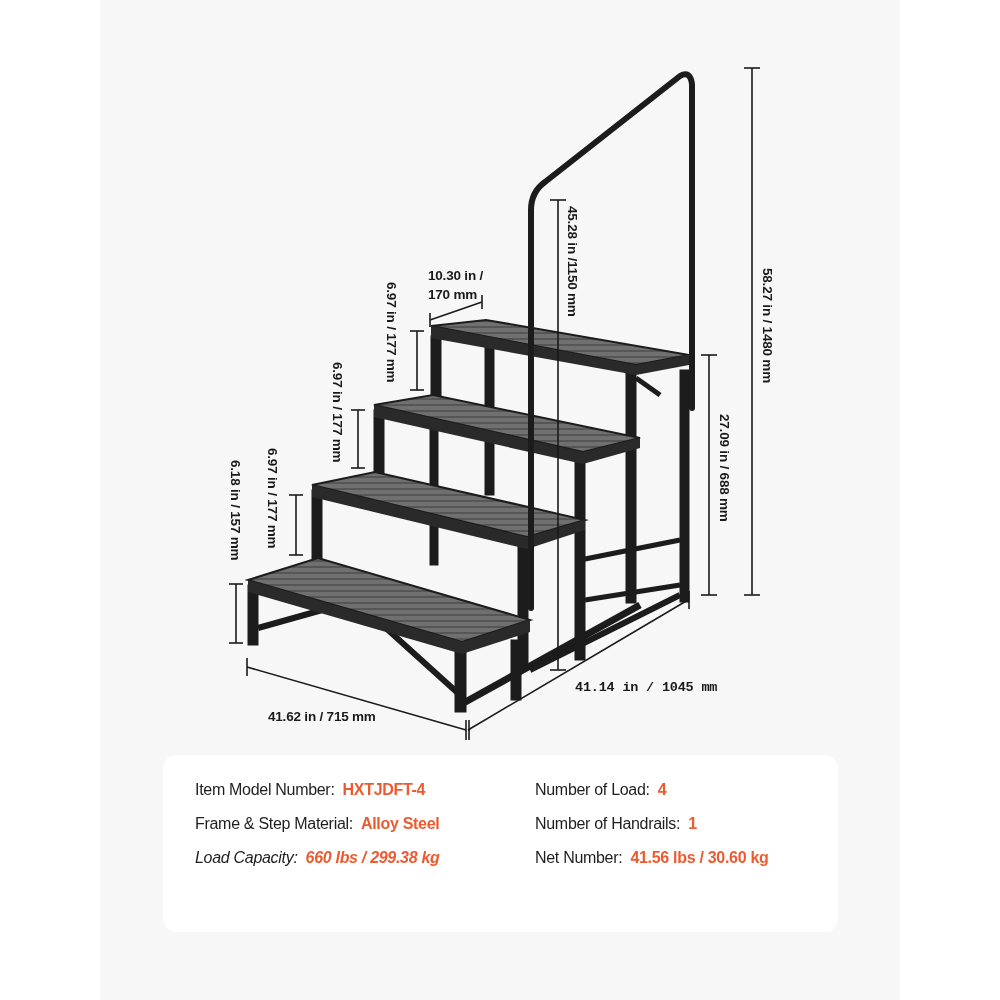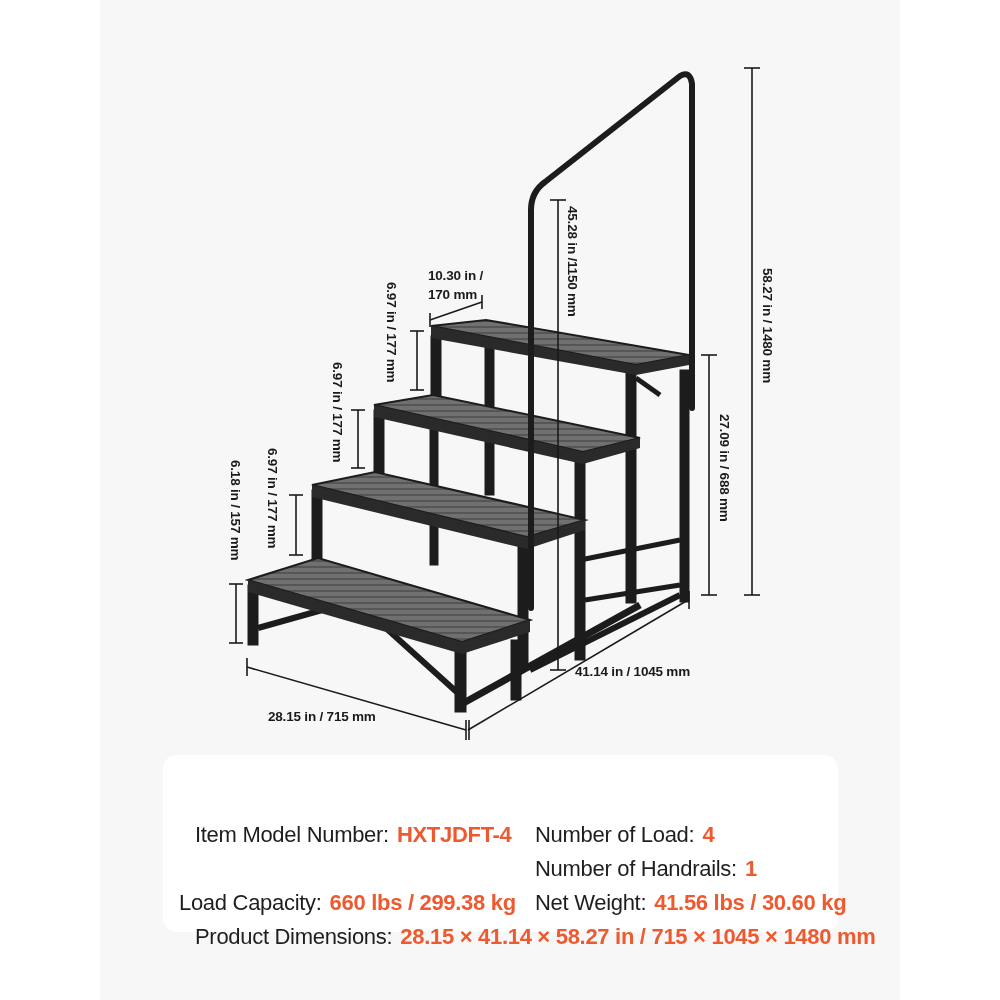--- a/index.html
+++ b/index.html
@@ -16,23 +16,22 @@
   .dim {
     position: absolute; color: #1a1a1a; font-size: 13.5px; font-weight: bold;
     white-space: nowrap; letter-spacing: -0.2px;
   }
   .dim.v { transform-origin: left top; transform: rotate(90deg); }
   .card {
     position: absolute; left: 163px; top: 755px; width: 675px; height: 177px;
     background: #ffffff; border-radius: 14px;
   }
   .row {
-    position: absolute; font-size: 22px; color: #1e1e1e; white-space: nowrap;
+    position: absolute; font-size: 16px; color: #1e1e1e; white-space: nowrap;
     letter-spacing: -0.3px;
-    margin-top: 41px;
   }
   .row .val { color: #ee5a2f; font-weight: bold; margin-left: 8px; }
 </style>
 </head>
 <body>
 
 <div class="panel"></div>
 
 <svg class="illus" viewBox="0 0 1000 750" xmlns="http://www.w3.org/2000/svg">
   <defs>
@@ -139,35 +138,35 @@
   <div>10.30 in /</div>
   <div>170 mm</div>
 </div>
 <div class="dim v" style="left:399px;top:282px;">6.97 in / 177 mm</div>
 <div class="dim v" style="left:345px;top:362px;">6.97 in / 177 mm</div>
 <div class="dim v" style="left:280px;top:448px;">6.97 in / 177 mm</div>
 <div class="dim v" style="left:243px;top:460px;">6.18 in / 157 mm</div>
 <div class="dim v" style="left:580px;top:206px;">45.28 in /1150 mm</div>
 <div class="dim v" style="left:732px;top:414px;">27.09 in / 688 mm</div>
 <div class="dim v" style="left:775px;top:268px;">58.27 in / 1480 mm</div>
-<div class="dim" style="left:268px;top:709px;">28.15 in / 715 mm</div>
-<div class="dim" style="left:575px;top:664px;">41.14 in / 1045 mm</div>
+<div class="dim" style="left:268px;top:709px;">41.62 in / 715 mm</div>
+<div class="dim" style="left:575px;top:680px;font-family:Liberation Mono, monospace;">41.14 in / 1045 mm</div>
 
 <div class="card">
   <div class="row" style="left:32px;top:26px;">
     <span>Item Model Number:</span><span class="val">HXTJDFT-4</span>
   </div>
-  <div class="row" style="left:16px;top:94px;">
+  <div class="row" style="left:32px;top:60px;">
+    <span>Frame &amp; Step Material:</span><span class="val">Alloy Steel</span>
+  </div>
+  <div class="row" style="left:32px;top:94px;font-style:italic;">
     <span>Load Capacity:</span><span class="val">660 lbs / 299.38 kg</span>
-  </div>
-  <div class="row" style="left:32px;top:128px;">
-    <span>Product Dimensions:</span><span class="val">28.15 × 41.14 × 58.27 in / 715 × 1045 × 1480 mm</span>
   </div>
   <div class="row" style="left:372px;top:26px;">
     <span>Number of Load:</span><span class="val">4</span>
   </div>
   <div class="row" style="left:372px;top:60px;">
     <span>Number of Handrails:</span><span class="val">1</span>
   </div>
   <div class="row" style="left:372px;top:94px;">
-    <span>Net Weight:</span><span class="val">41.56 lbs / 30.60 kg</span>
+    <span>Net Number:</span><span class="val">41.56 lbs / 30.60 kg</span>
   </div>
 </div>
 
 </body></html>

